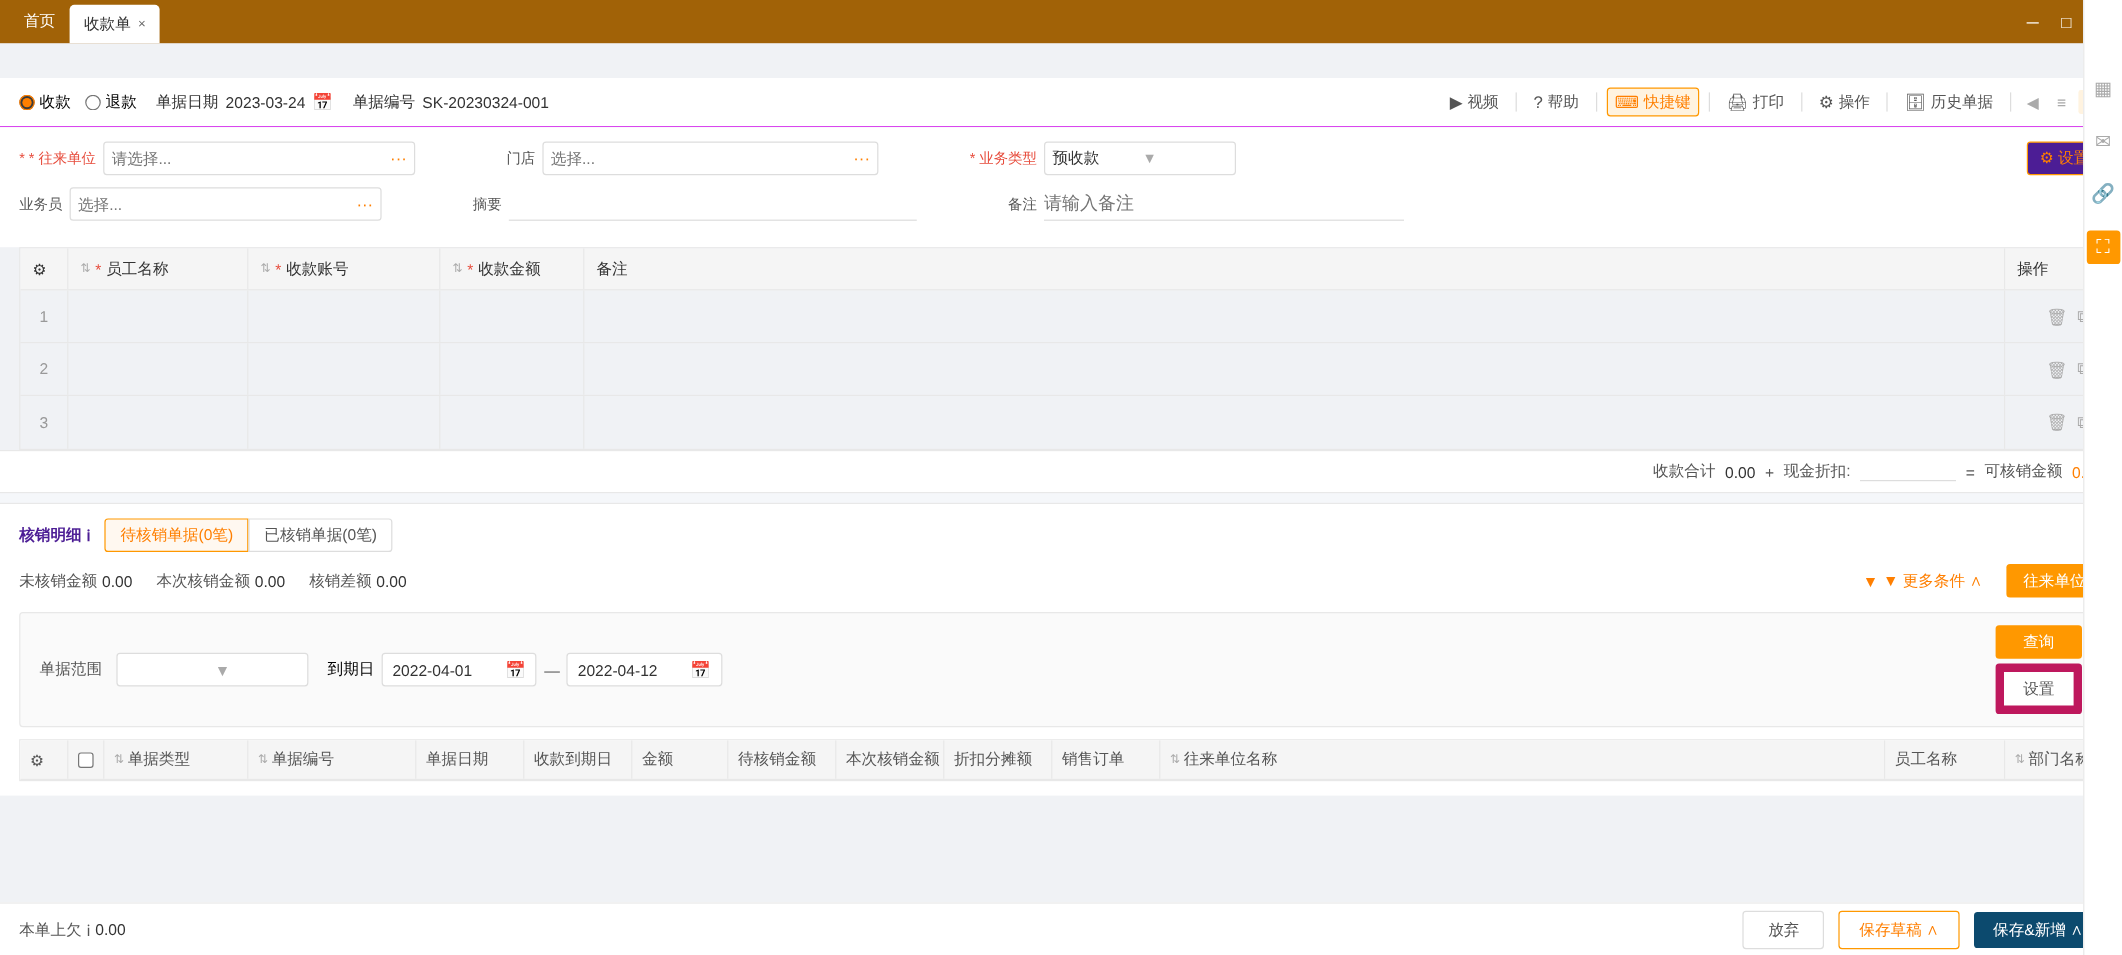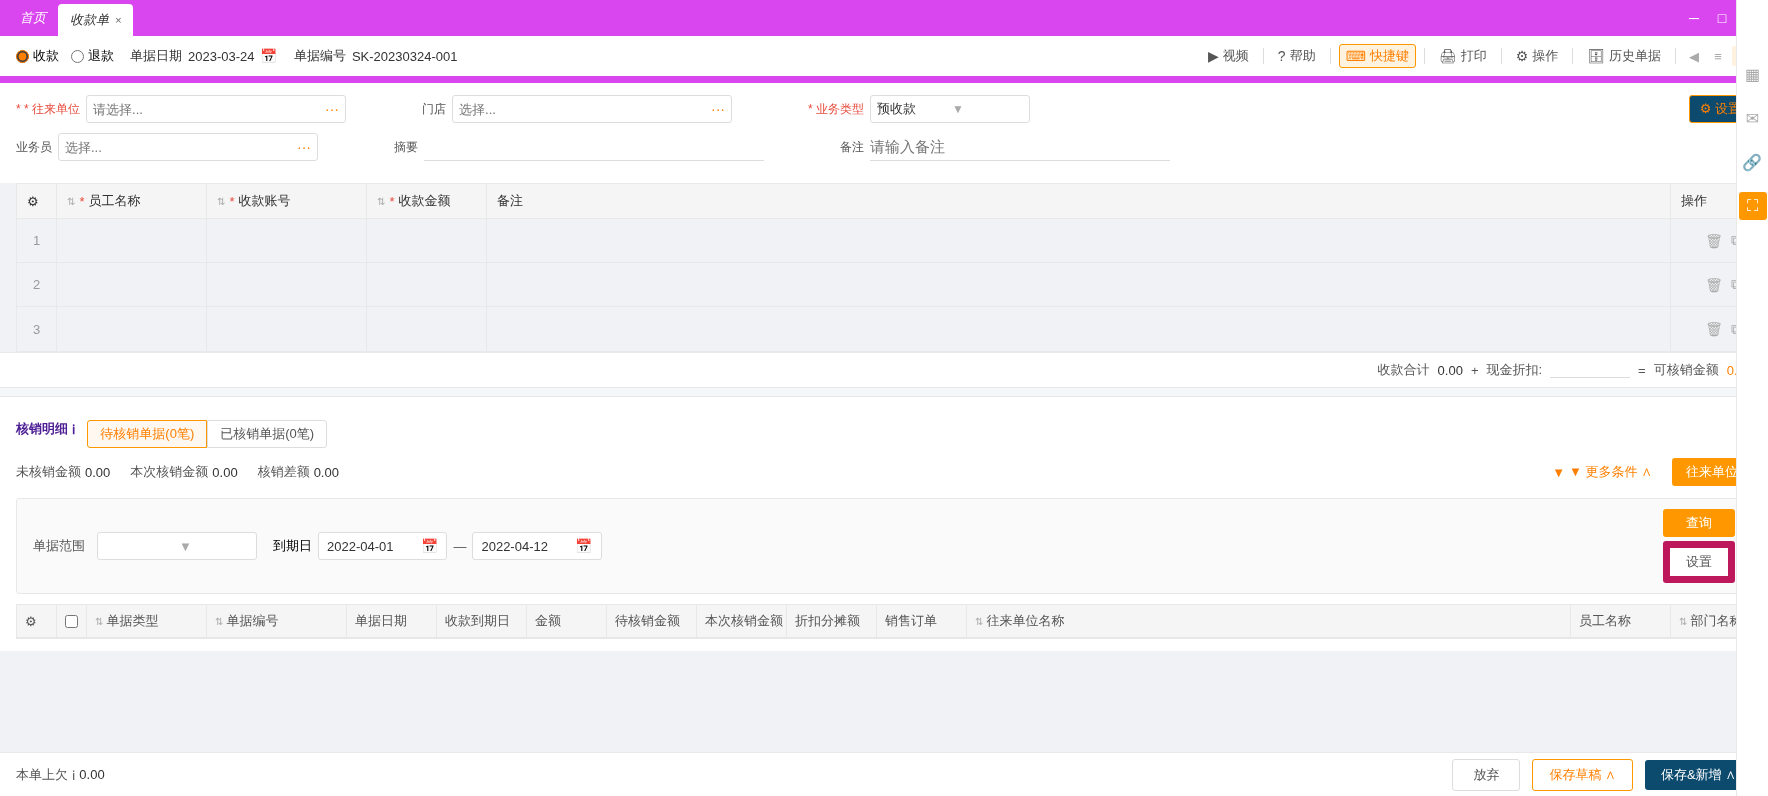--- a/index.html
+++ b/index.html
@@ -1,35 +1,35 @@
 <!DOCTYPE html>
 <html><head>
   <meta charset="utf-8">
   <style>
     * { box-sizing: border-box; margin: 0; padding: 0; font-family: 'Microsoft YaHei', Arial, sans-serif; font-size: 13px; }
     body { background: #f0f2f5; width: 1768px; min-height: 796px; overflow: hidden; }
 
     
     .top-nav {
-      display: flex; background: #d946ef; height: 36px; padding: 0 8px; font-style: italic;
+      display: flex; background: #a16207; height: 36px; padding: 0 8px;
     }
     .nav-tab {
       display: flex; align-items: center; height: 36px; padding: 0 12px; cursor: pointer; color: #fff; font-size: 13px;
     }
     .nav-tab.home { background: transparent; }
     .nav-tab.active { background: #fff; color: #333; border-radius: 4px 4px 0 0; margin-top: 4px; height: 32px; }
     .nav-tab .close-icon { margin-left: 6px; font-size: 11px; color: #666; cursor: pointer; }
     .nav-spacer { flex: 1; }
     .nav-right { display: flex; align-items: center; gap: 8px; color: #fff; }
     .nav-right .icon-btn { width: 20px; height: 20px; display: flex; align-items: center; justify-content: center; cursor: pointer; font-size: 14px; color: #fff; }
 
     
     .form-header {
-      background: #fff; border-bottom: 7px solid #d946ef; padding: 8px 16px;
-      display: flex; align-items: center; gap: 16px;
+      background: #fff; border-bottom: 1px solid #d946ef; padding: 8px 16px;
+      display: flex; align-items: center; gap: 16px; margin-top: 29px;
     }
     .radio-group { display: flex; align-items: center; gap: 12px; }
     .radio-item { display: flex; align-items: center; gap: 4px; cursor: pointer; }
     .radio-item input[type=radio] { accent-color: #ff7f00; }
     .form-field { display: flex; align-items: center; gap: 6px; }
     .form-field label { color: #333; white-space: nowrap; }
     .date-value { color: #333; font-weight: 500; }
     .cal-icon { color: #aaa; font-size: 14px; cursor: pointer; }
     .toolbar-right { margin-left: auto; display: flex; align-items: center; gap: 8px; }
     .toolbar-btn { display: flex; align-items: center; gap: 4px; color: #555; cursor: pointer; padding: 2px 6px; font-size: 12px; }
@@ -62,21 +62,21 @@
     }
     .select-wrapper input { border: none; outline: none; background: transparent; flex: 1; color: #bbb; font-size: 13px; }
     .select-wrapper .more-icon { color: #ff7f00; cursor: pointer; font-size: 14px; }
     .select-type-wrapper {
       display: flex; align-items: center; border: 1px solid #ddd; border-radius: 3px;
       background: #fff; min-width: 140px; height: 28px; padding: 0 6px; gap: 4px;
     }
     .select-type-wrapper span { flex: 1; color: #333; }
     .select-type-wrapper .chevron { color: #aaa; font-size: 12px; }
     .settings-btn {
-      background: #0c4a6e; border: 1px solid #ff9800; color: #ff7f00; border-radius: 3px;
+      background: #4c1d95; border: 1px solid #ff9800; color: #ff7f00; border-radius: 3px;
       padding: 4px 10px; cursor: pointer; display: flex; align-items: center; gap: 4px; font-size: 13px; margin-left: 28px;
     }
     .summary-input {
       border: none; border-bottom: 1px solid #ddd; outline: none; background: transparent;
       min-width: 300px; height: 28px; color: #555; font-size: 13px;
     }
     .remark-input {
       border: none; border-bottom: 1px solid #ddd; outline: none; background: transparent;
       min-width: 250px; height: 28px; color: #bbb; font-size: 15px;
     }
@@ -123,21 +123,21 @@
       border: none; border-bottom: 1px solid #ddd; width: 80px; outline: none; text-align: center;
     }
 
     
     .section-divider { background: #f5f7fa; height: 10px; border-top: 1px solid #e8e8e8; border-bottom: 1px solid #e8e8e8; }
 
     
     .detail-section { background: #fff; padding: 12px 16px; }
     .detail-header { display: flex; align-items: center; gap: 12px; margin-bottom: 10px; }
     .detail-title { font-size: 15px; font-weight: bold; color: #4c1d95; display: flex; gap: 4px; }
-    .tab-group { display: flex; gap: 0; margin-top: 11px; }
+    .tab-group { display: flex; gap: 0; }
     .tab-item {
       padding: 4px 12px; border: 1px solid #ddd; cursor: pointer; font-size: 13px; color: #555;
       background: #fff;
     }
     .tab-item.active { color: #ff7f00; border-color: #ff9800; background: #fff8f0; }
     .tab-item:first-child { border-radius: 3px 0 0 3px; }
     .tab-item:last-child { border-radius: 0 3px 3px 0; }
 
     
     .stats-row { display: flex; align-items: center; gap: 20px; margin-bottom: 12px; }

